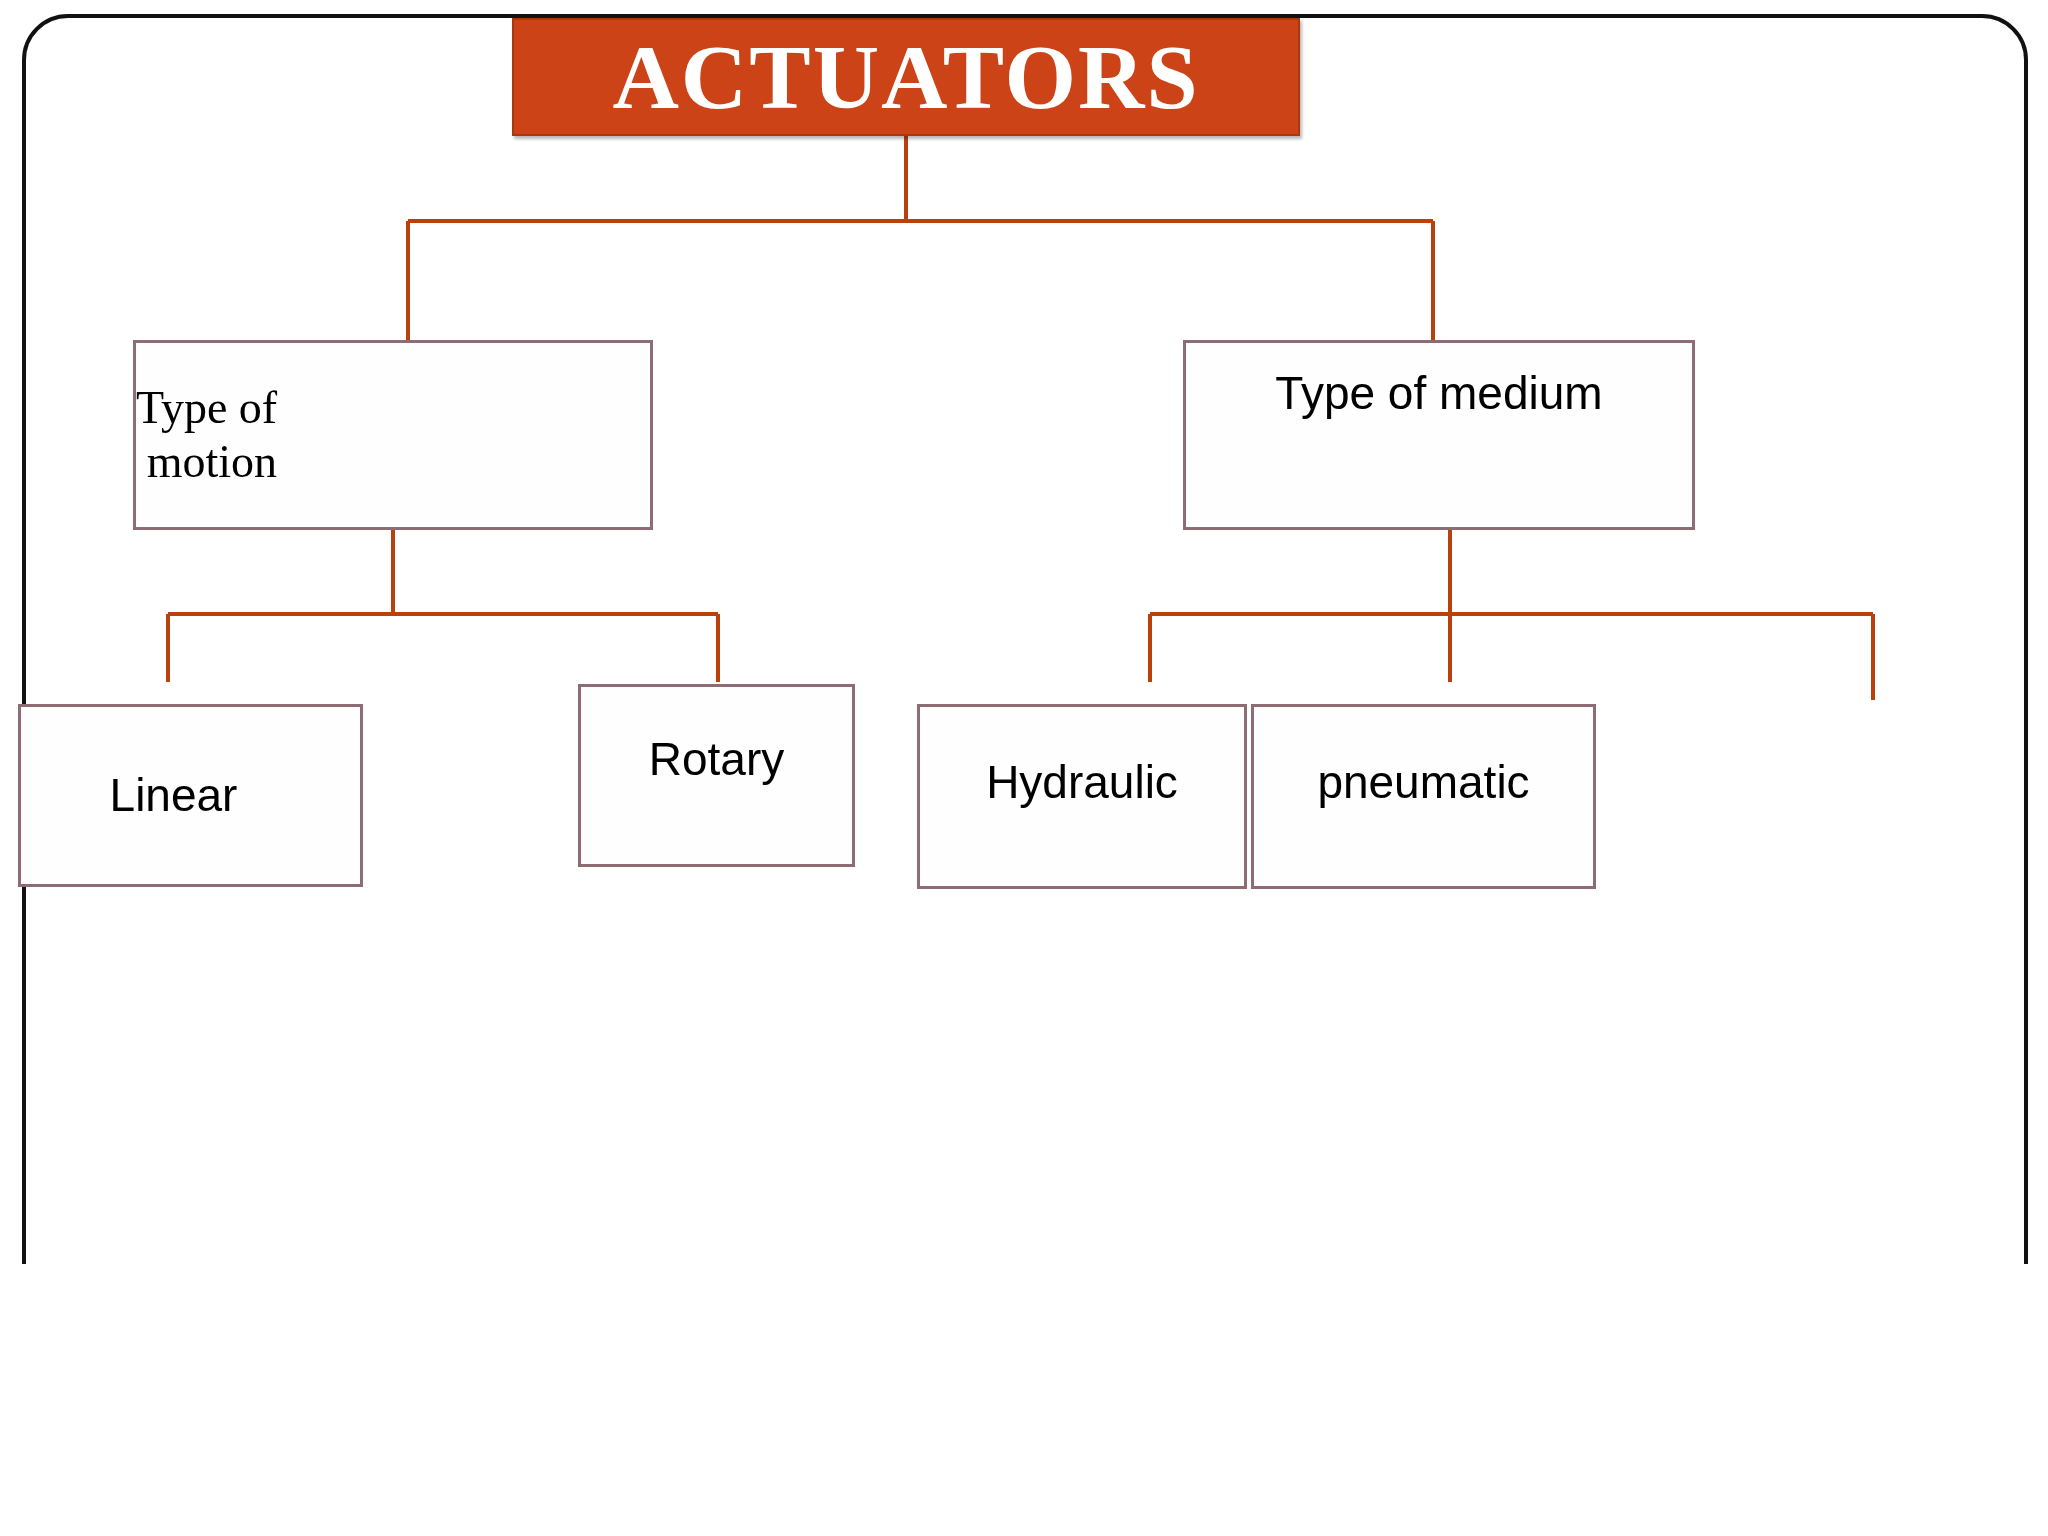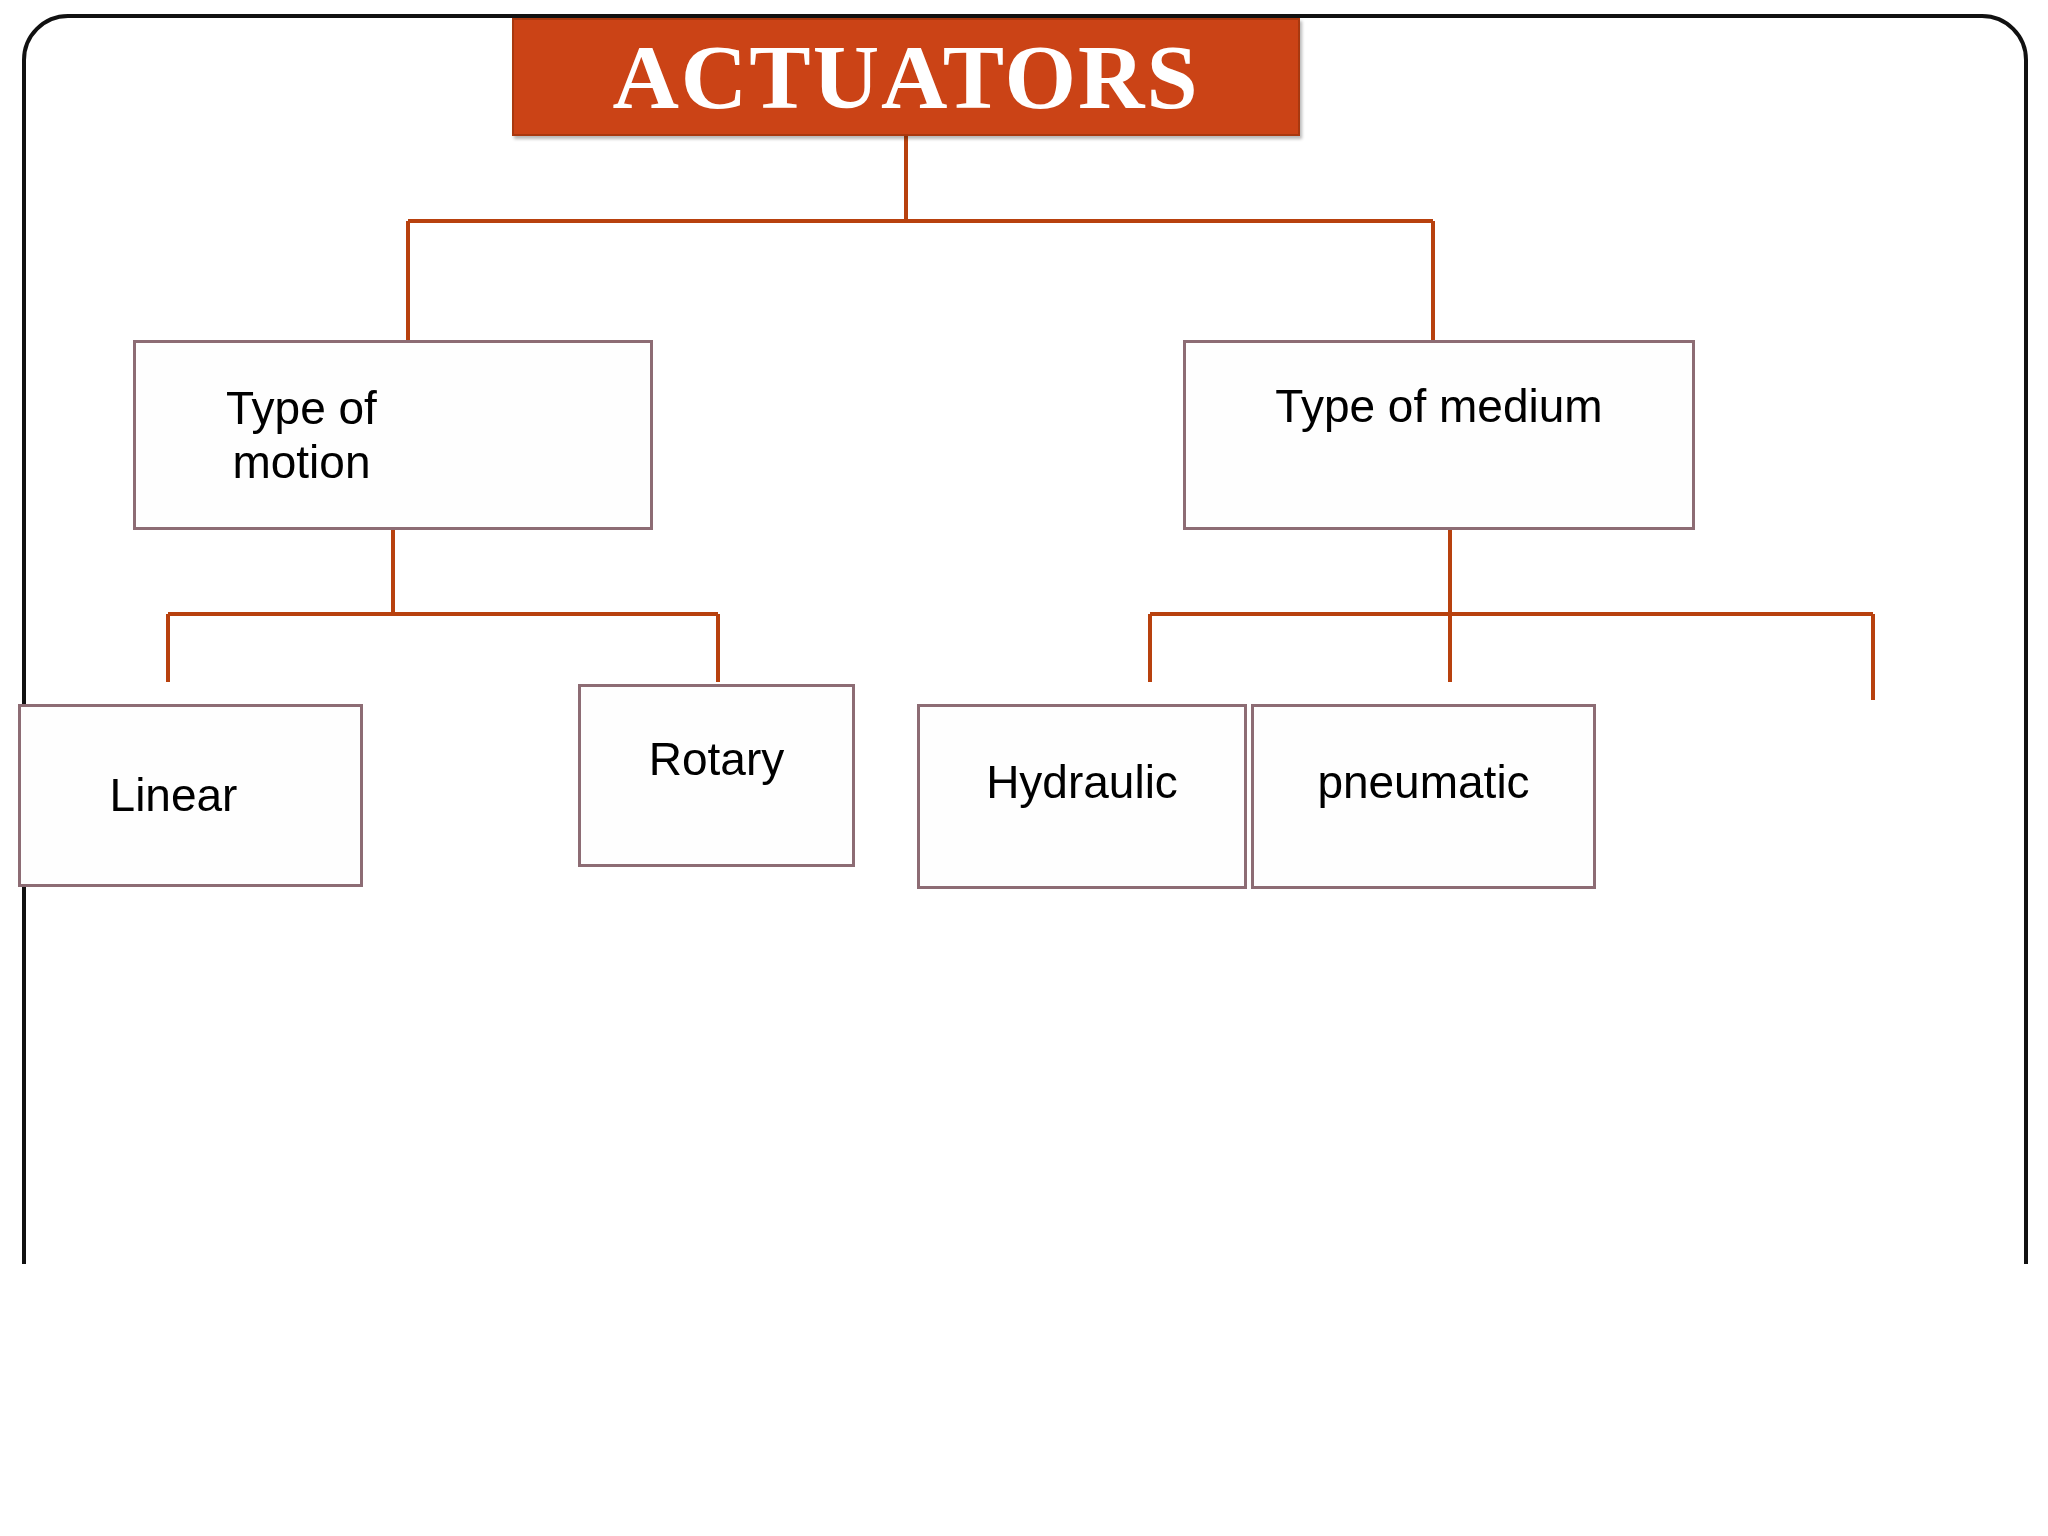--- a/index.html
+++ b/index.html
@@ -91,35 +91,35 @@
   
   .node-motion {
     left: 133px;
     top: 340px;
     width: 520px;
     height: 190px;
     align-items: center;
     justify-content: flex-start;
   }
   .node-motion .node-label {
-    padding-left: 90px;
-    text-align: center;
+    text-align: right;
+    font-family: Liberation Serif, serif;
   }
 
   
   .node-medium {
     left: 1183px;
     top: 340px;
     width: 512px;
     height: 190px;
     align-items: flex-start;
     justify-content: center;
   }
   .node-medium .node-label {
-    padding-top: 36px;
+    padding-top: 23px;
     text-align: center;
   }
 
   
   .node-leaf {
     align-items: center;
     justify-content: center;
     margin-top: 22px;
   }
   .node-leaf .node-label {

